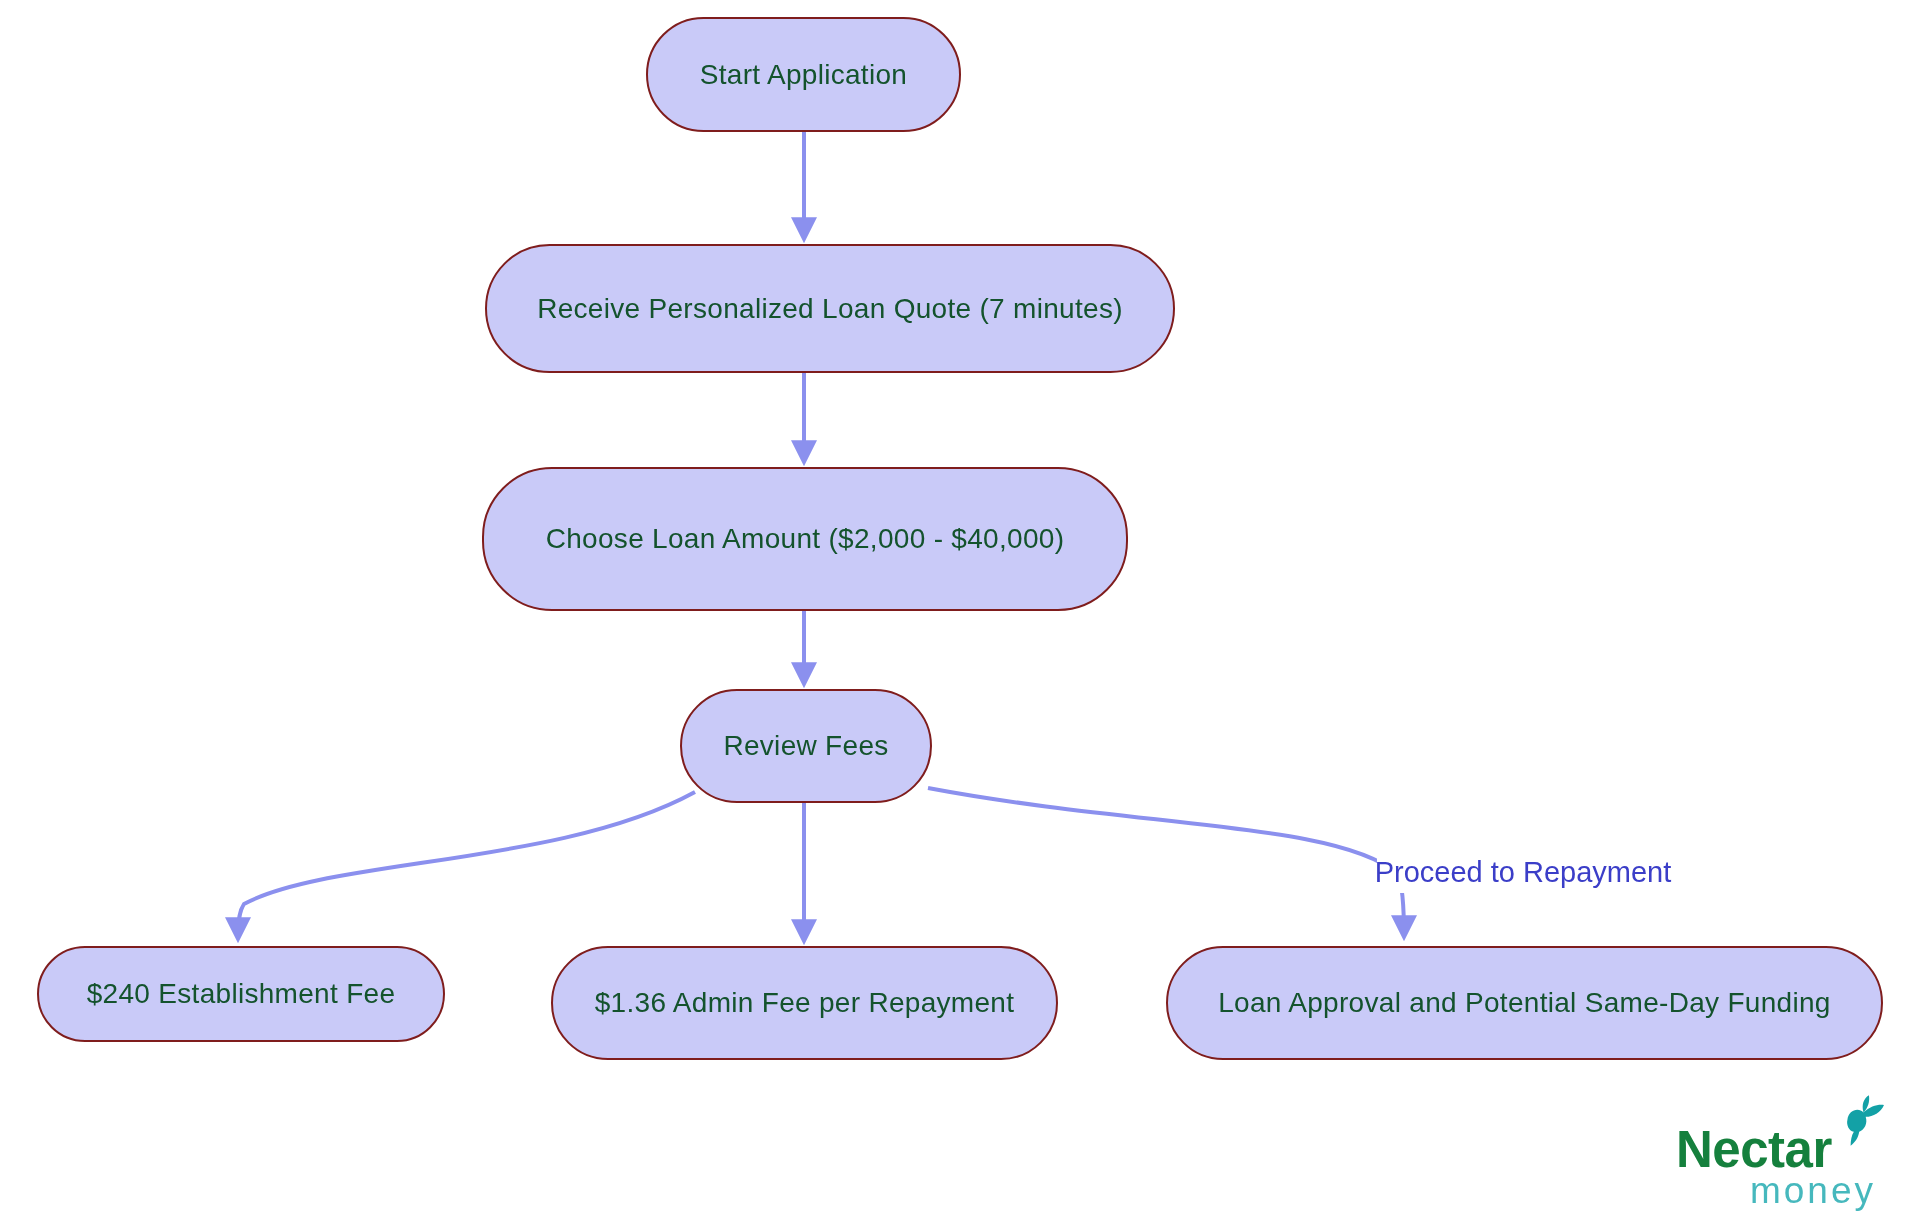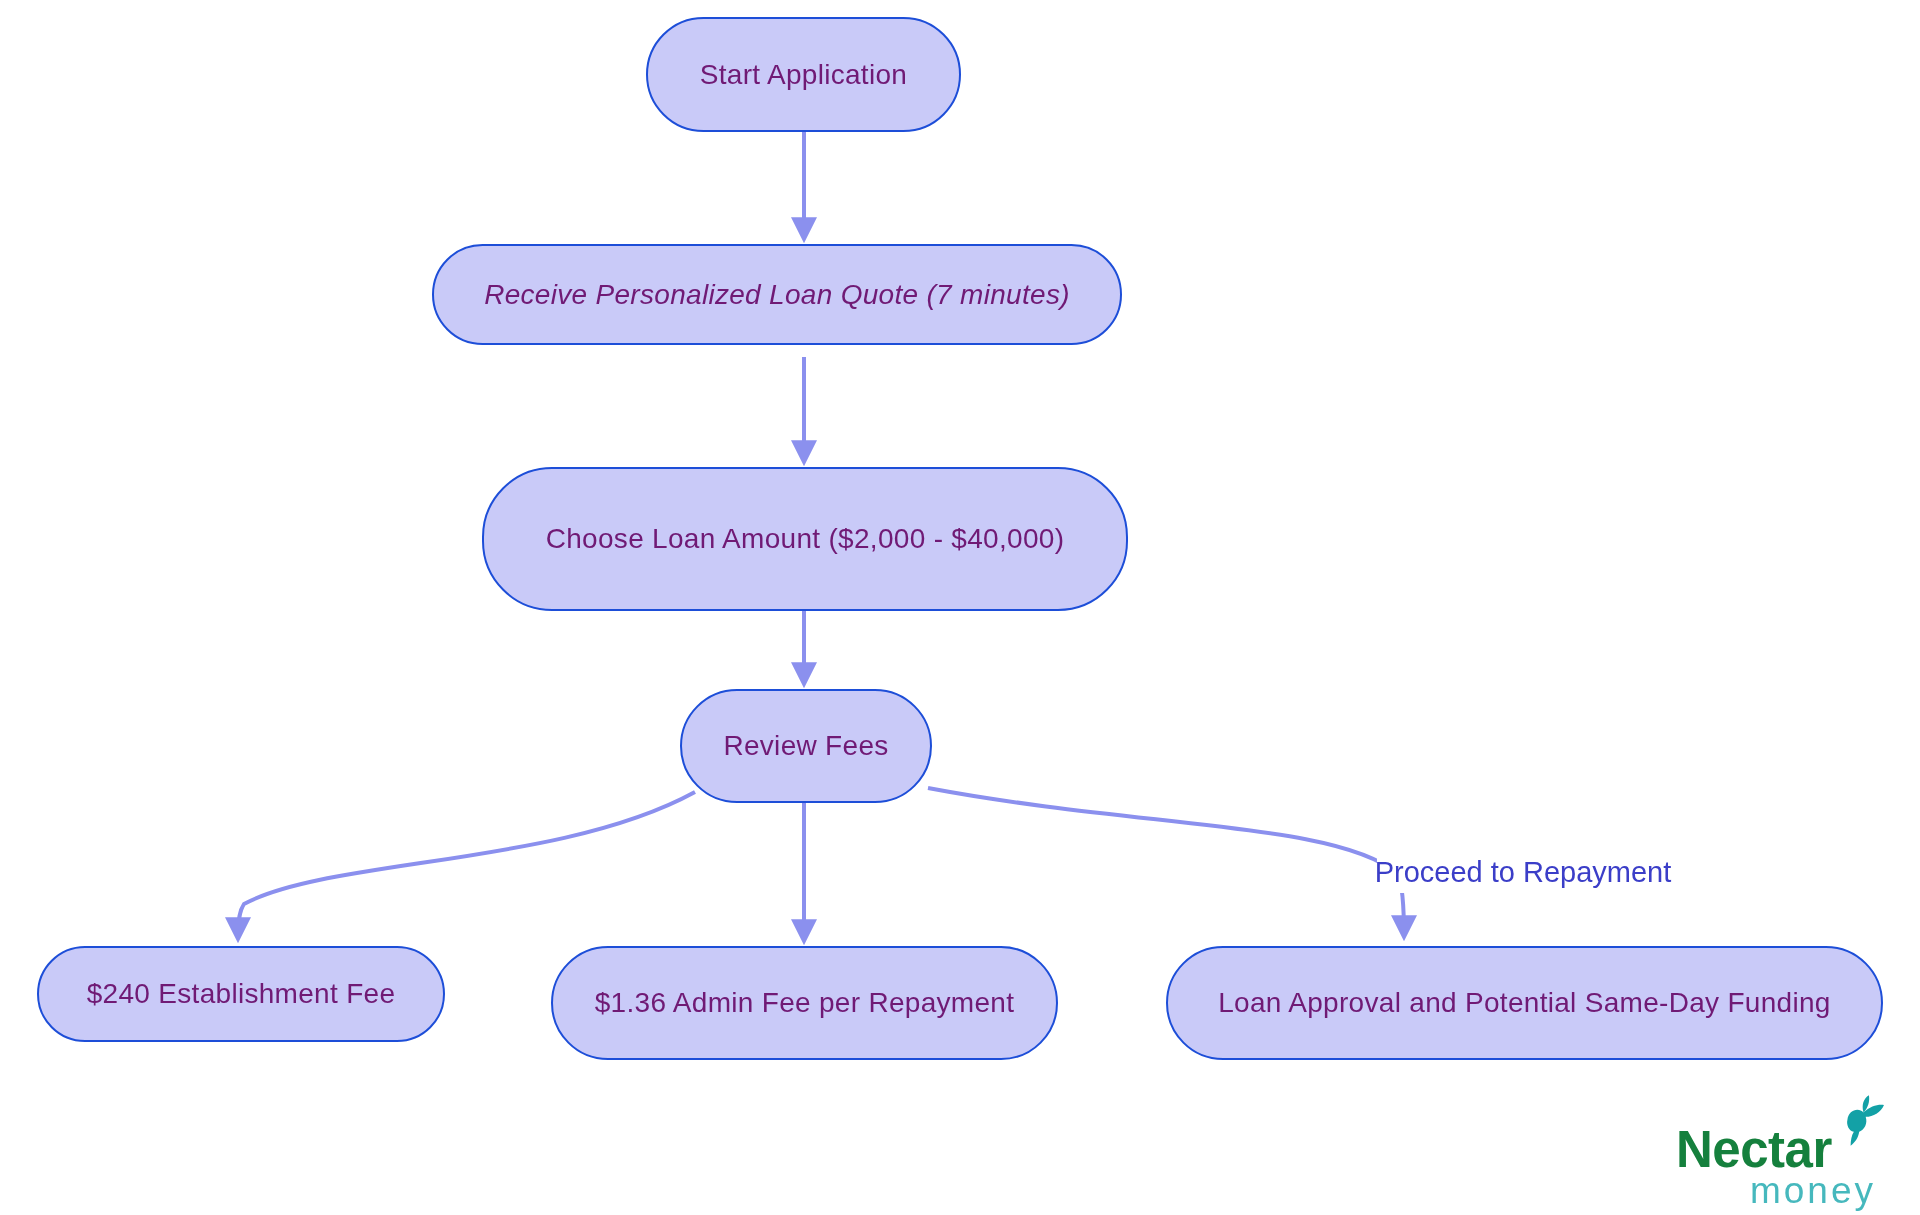--- a/index.html
+++ b/index.html
@@ -3,27 +3,27 @@
 <meta charset="utf-8">
 <style>
   html,body { margin:0; padding:0; background:#ffffff; }
   .canvas {
     position:relative; width:1920px; height:1215px; background:#ffffff;
     font-family:"Liberation Sans", sans-serif; overflow:hidden;
   }
   svg.edges { position:absolute; left:0; top:0; width:1920px; height:1215px; z-index:1; }
   .node {
     position:absolute; z-index:2;
-    background:#c9caf8; border:2px solid #1d4ed8; border-radius:70px;
+    background:#c9caf8; border:2px solid #7f1d1d; border-radius:70px;
     display:flex; align-items:center; justify-content:center;
-    color:#701a75; font-size:28px; font-weight:500; letter-spacing:0.3px;
+    color:#14532d; font-size:28px; font-weight:500; letter-spacing:0.3px;
     white-space:nowrap; box-sizing:border-box;
   }
   .n-start    { left:646px;  top:17px;  width:315px; height:115px; }
-  .n-quote    { left:432px;  top:244px; width:690px; height:101px;font-style:italic; }
+  .n-quote    { left:485px;  top:244px; width:690px; height:129px; }
   .n-amount   { left:482px;  top:467px; width:646px; height:144px; }
   .n-review   { left:680px;  top:689px; width:252px; height:114px; }
   .n-fee1     { left:37px;   top:946px; width:408px; height:96px; }
   .n-fee2     { left:551px;  top:946px; width:507px; height:114px; }
   .n-approval { left:1166px; top:946px; width:717px; height:114px; }
   .edge-label {
     position:absolute; z-index:3; left:1377px; top:851px; width:292px; height:42px;
     display:flex; align-items:center; justify-content:center;
     color:#3b3ec8; font-size:29px; font-weight:500; background:#ffffff;
     white-space:nowrap;

